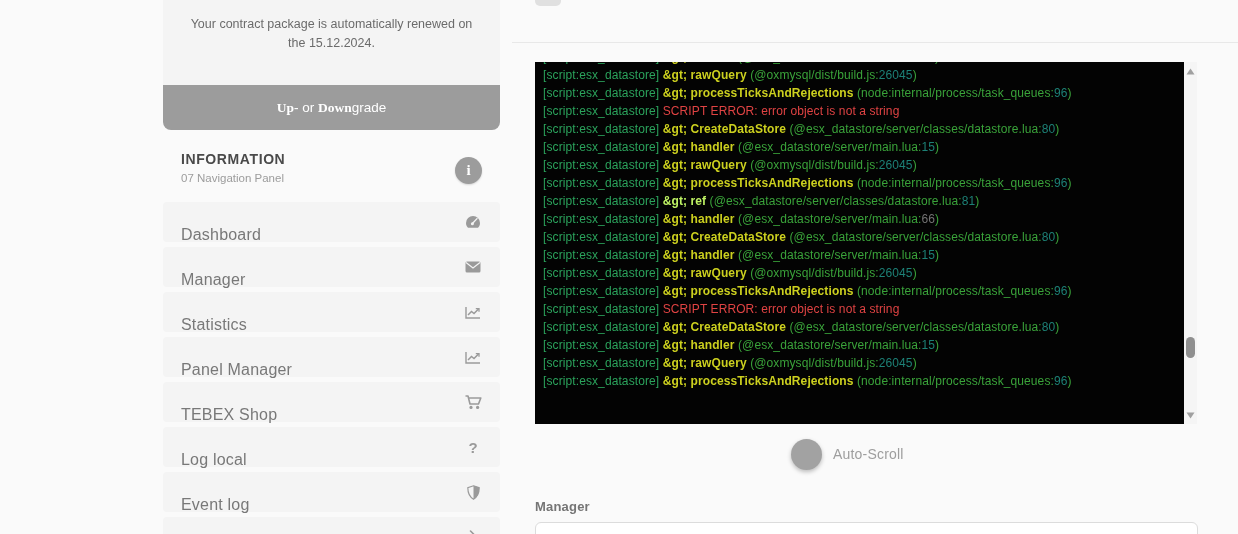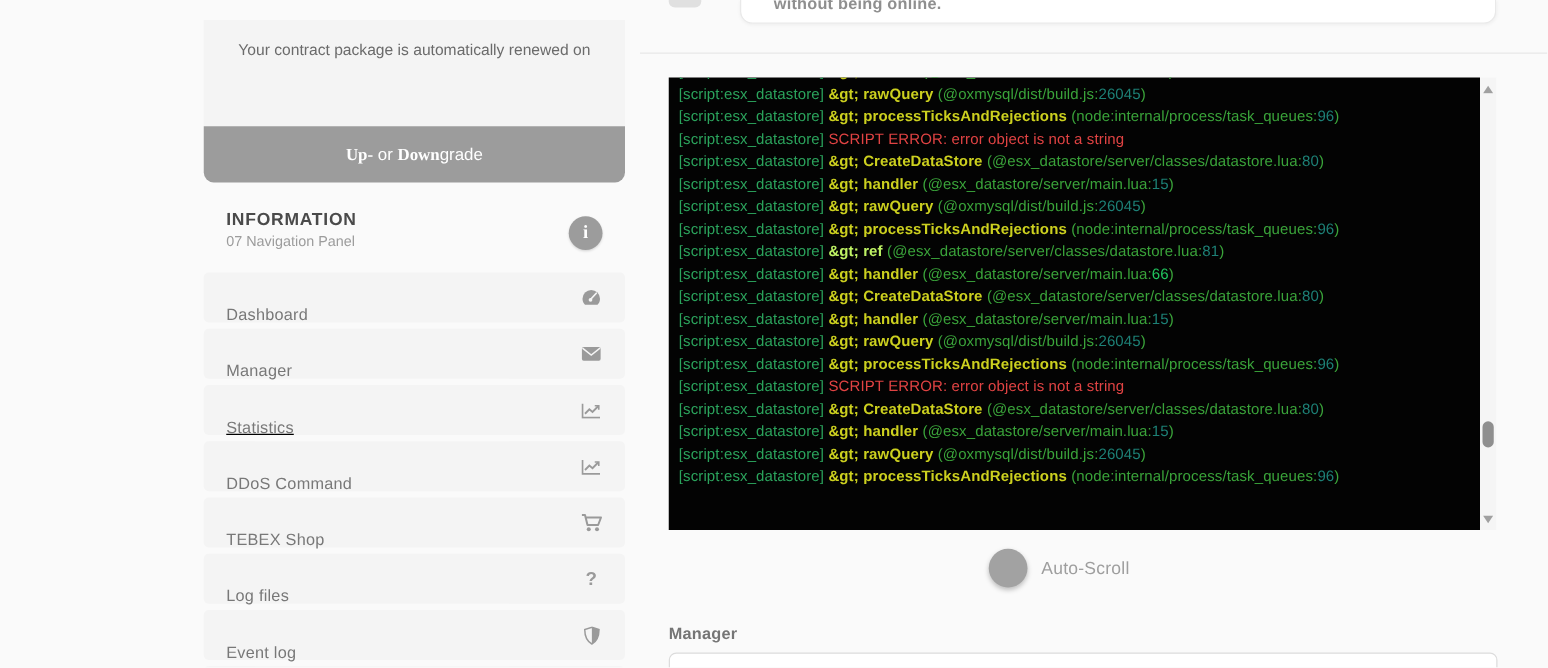--- a/index.html
+++ b/index.html
@@ -1,31 +1,31 @@
 <!DOCTYPE html>
 <html><head>
 <meta charset="utf-8">
 <style>
   * { margin:0; padding:0; box-sizing:border-box; }
   html,body { width:1238px; height:534px; overflow:hidden; }
   body { font-family:"Liberation Sans", sans-serif; background:#fafafa; position:relative; }
   #app { position:absolute; inset:0; width:1238px; height:534px; background:#fafafa; overflow:hidden; }
 
   
-  .sidebar { position:absolute; left:163px; top:16px; width:337px; height:450px; }
+  .sidebar { position:absolute; left:163px; top:0; width:337px; height:450px; }
   .contract-card { position:absolute; left:0; top:0; width:337px; height:85px; background:#f4f4f4; text-align:center; padding-top:15px; }
   .contract-card p { font-size:12.5px; color:#6b6b6b; line-height:19px; }
   .upgrade-btn { position:absolute; left:0; top:85px; width:337px; height:45px; background:#9c9c9c; border:none; border-radius:0 0 8px 8px; color:#fff; font-size:13.5px; font-family:inherit; cursor:pointer; line-height:45px; text-align:center; }
   .upgrade-btn b { font-weight:700;font-family:Liberation Serif, serif; }
   .info-head { position:absolute; left:18px; top:151px; }
   .info-title { font-size:14px; font-weight:700; color:#4a4a4a; letter-spacing:.6px; }
   .info-sub { font-size:11.5px; color:#9c9c9c; margin-top:5px; }
   .info-circle { position:absolute; left:292px; top:157px; width:27px; height:27px; border-radius:50%; background:#9c9c9c; color:#fff; text-align:center; line-height:27px; font-size:15px; font-weight:700; font-family:"Liberation Serif", serif; box-shadow:0 1px 2px rgba(0,0,0,.15); }
   .nav-item { position:absolute; left:0; width:337px; height:40px; background:#f4f4f4; border-radius:4px; display:flex; align-items:center; cursor:pointer; }
-  .nav-label { font-size:13px; color:#787878; margin-left:18px; letter-spacing:.2px;margin-top:26px; }
+  .nav-label { font-size:16px; color:#787878; margin-left:18px; letter-spacing:.2px;margin-top:26px; }
   .nav-icon { position:absolute; right:18px; width:18px; height:18px; display:flex; align-items:center; justify-content:center; color:#9a9a9a; font-size:15px; font-weight:700; }
   .nav-icon svg { display:block; }
 
   
   .top-fragment { position:absolute; left:535px; top:0; width:26px; height:6px; background:#e0e0e0; border-radius:0 0 5px 5px; }
   .top-card { position:absolute; left:592px; top:0; width:605px; height:19px; background:#fff; border:1px solid #e9e9e9; border-top:none; border-radius:0 0 10px 10px; box-shadow:0 1px 3px rgba(0,0,0,.05); overflow:hidden; }
   .top-card span { position:absolute; left:26px; top:-5px; font-size:13px; font-weight:700; color:#8f8f8f; letter-spacing:.2px; white-space:nowrap; }
   .section-divider { position:absolute; left:512px; top:42px; width:726px; height:1px; background:#e8e8e8; }
 
   .console-wrap { position:absolute; left:535px; top:62px; width:662px; height:362px; display:flex; }
@@ -47,20 +47,21 @@
   .command-input { position:absolute; left:535px; top:522px; width:663px; height:40px; background:#fff; border:1px solid #dcdcdc; border-radius:6px; font-family:inherit; font-size:13px; color:#555; padding:0 12px; outline:none; }
 </style>
 </head>
 <body>
 
 <div id="app">
 
   <div class="sidebar">
     <div class="contract-card">
       <p>Your contract package is automatically renewed on</p>
+      <p>the 15.12.2024.</p>
     </div>
     <button class="upgrade-btn"><b>Up-</b><span> or </span><b>Down</b><span>grade</span></button>
 
     <div class="info-head">
       <div class="info-title">INFORMATION</div>
       <div class="info-sub">07 Navigation Panel</div>
     </div>
     <div class="info-circle">i</div>
 
     <div id="sidebar-nav">
@@ -76,52 +77,52 @@
         </div>
         <div class="nav-item" style="top: 247px;">
           <span class="nav-label">Manager</span>
           <span class="nav-icon">
             <svg width="16" height="12" viewBox="0 0 16 12">
               <rect x="0.5" y="0.5" width="15" height="11" rx="1.5" fill="#9a9a9a"></rect>
               <path d="M1 1.5 L8 7 L15 1.5" stroke="#f4f4f4" stroke-width="1.2" fill="none"></path>
             </svg>
           </span>
         </div>
-        <div class="nav-item" style="top: 292px; text-decoration: underline;">
+        <div class="nav-item" style="top: 292px;">
           <span class="nav-label">Statistics</span>
           <span class="nav-icon">
             <svg width="16" height="13" viewBox="0 0 16 13">
               <path d="M1 1 V12 H15" stroke="#9a9a9a" stroke-width="1.4" fill="none"></path>
               <path d="M3 9 L6.5 5.5 L9 7.5 L13.5 3" stroke="#9a9a9a" stroke-width="1.5" fill="none"></path>
               <path d="M10.8 2.6 H14 V5.8" stroke="#9a9a9a" stroke-width="1.3" fill="none"></path>
             </svg>
           </span>
         </div>
         <div class="nav-item" style="top: 337px;">
-          <span class="nav-label">DDoS Command</span>
+          <span class="nav-label">Panel Manager</span>
           <span class="nav-icon">
             <svg width="16" height="13" viewBox="0 0 16 13">
               <path d="M1 1 V12 H15" stroke="#9a9a9a" stroke-width="1.4" fill="none"></path>
               <path d="M3 9 L6.5 5.5 L9 7.5 L13.5 3" stroke="#9a9a9a" stroke-width="1.5" fill="none"></path>
               <path d="M10.8 2.6 H14 V5.8" stroke="#9a9a9a" stroke-width="1.3" fill="none"></path>
             </svg>
           </span>
         </div>
         <div class="nav-item" style="top: 382px;">
           <span class="nav-label">TEBEX Shop</span>
           <span class="nav-icon">
             <svg width="17" height="15" viewBox="0 0 17 15">
               <path d="M0.5 1 H3 L5 9 H13.5 L15.8 3 H4" stroke="#9a9a9a" stroke-width="1.6" fill="none" stroke-linejoin="round"></path>
               <circle cx="6" cy="12.4" r="1.6" fill="#9a9a9a"></circle>
               <circle cx="12.6" cy="12.4" r="1.6" fill="#9a9a9a"></circle>
             </svg>
           </span>
         </div>
         <div class="nav-item" style="top: 427px;">
-          <span class="nav-label">Log files</span>
+          <span class="nav-label">Log local</span>
           <span class="nav-icon">
             <span style="font-size:15px;font-weight:700;color:#9a9a9a;">?</span>
           </span>
         </div>
         <div class="nav-item" style="top: 472px;">
           <span class="nav-label">Event log</span>
           <span class="nav-icon">
             <svg width="13" height="15" viewBox="0 0 13 15">
               <path d="M6.5 0.8 L12.2 2.6 C12.2 8 10.5 12 6.5 14.2 C2.5 12 0.8 8 0.8 2.6 Z" fill="none" stroke="#9a9a9a" stroke-width="1.2"></path>
               <path d="M6.5 0.8 L12.2 2.6 C12.2 8 10.5 12 6.5 14.2 Z" fill="#9a9a9a"></path>
@@ -133,38 +134,35 @@
           <span class="nav-icon">
             <svg width="9" height="14" viewBox="0 0 9 14">
               <path d="M1.5 1 L7.5 7 L1.5 13" stroke="#9a9a9a" stroke-width="1.6" fill="none" stroke-linecap="round"></path>
             </svg>
           </span>
         </div>
       </div>
   </div>
 
   <div class="top-fragment"></div>
-  <div class="top-card">
-    <span>without being online.</span>
-  </div>
   <div class="section-divider"></div>
 
   <div class="console-wrap">
     <div class="console-black">
       <div class="console-inner" id="console-inner">
           <div class="cline"><span class="c-pfx" style="color: rgb(43, 163, 92);">[script:esx_datastore]</span> <span class="c-fn" style="color: rgb(204, 208, 31);">&amp;gt; handler</span> <span style="color: rgb(58, 163, 58);">(@esx_datastore/server/main.lua:</span><span style="color: rgb(29, 128, 118);">15</span><span style="color: rgb(58, 163, 58);">)</span></div>
           <div class="cline"><span class="c-pfx" style="color: rgb(43, 163, 92);">[script:esx_datastore]</span> <span class="c-fn" style="color: rgb(204, 208, 31);">&amp;gt; rawQuery</span> <span style="color: rgb(58, 163, 58);">(@oxmysql/dist/build.js:</span><span style="color: rgb(29, 128, 118);">26045</span><span style="color: rgb(58, 163, 58);">)</span></div>
           <div class="cline"><span class="c-pfx" style="color: rgb(43, 163, 92);">[script:esx_datastore]</span> <span class="c-fn" style="color: rgb(204, 208, 31);">&amp;gt; processTicksAndRejections</span> <span style="color: rgb(58, 163, 58);">(node:internal/process/task_queues:</span><span style="color: rgb(29, 128, 118);">96</span><span style="color: rgb(58, 163, 58);">)</span></div>
           <div class="cline"><span class="c-pfx" style="color: rgb(43, 163, 92);">[script:esx_datastore]</span> <span style="color: rgb(224, 67, 67);">SCRIPT ERROR: error object is not a string</span></div>
           <div class="cline"><span class="c-pfx" style="color: rgb(43, 163, 92);">[script:esx_datastore]</span> <span class="c-fn" style="color: rgb(204, 208, 31);">&amp;gt; CreateDataStore</span> <span style="color: rgb(58, 163, 58);">(@esx_datastore/server/classes/datastore.lua:</span><span style="color: rgb(29, 128, 118);">80</span><span style="color: rgb(58, 163, 58);">)</span></div>
           <div class="cline"><span class="c-pfx" style="color: rgb(43, 163, 92);">[script:esx_datastore]</span> <span class="c-fn" style="color: rgb(204, 208, 31);">&amp;gt; handler</span> <span style="color: rgb(58, 163, 58);">(@esx_datastore/server/main.lua:</span><span style="color: rgb(29, 128, 118);">15</span><span style="color: rgb(58, 163, 58);">)</span></div>
           <div class="cline"><span class="c-pfx" style="color: rgb(43, 163, 92);">[script:esx_datastore]</span> <span class="c-fn" style="color: rgb(204, 208, 31);">&amp;gt; rawQuery</span> <span style="color: rgb(58, 163, 58);">(@oxmysql/dist/build.js:</span><span style="color: rgb(29, 128, 118);">26045</span><span style="color: rgb(58, 163, 58);">)</span></div>
           <div class="cline"><span class="c-pfx" style="color: rgb(43, 163, 92);">[script:esx_datastore]</span> <span class="c-fn" style="color: rgb(204, 208, 31);">&amp;gt; processTicksAndRejections</span> <span style="color: rgb(58, 163, 58);">(node:internal/process/task_queues:</span><span style="color: rgb(29, 128, 118);">96</span><span style="color: rgb(58, 163, 58);">)</span></div>
           <div class="cline"><span class="c-pfx" style="color: rgb(43, 163, 92);">[script:esx_datastore]</span> <span class="c-fn" style="color: #bef264;">&amp;gt; ref</span> <span style="color: rgb(58, 163, 58);">(@esx_datastore/server/classes/datastore.lua:</span><span style="color: rgb(29, 128, 118);">81</span><span style="color: rgb(58, 163, 58);">)</span></div>
-          <div class="cline"><span class="c-pfx" style="color: rgb(43, 163, 92);">[script:esx_datastore]</span> <span class="c-fn" style="color: rgb(204, 208, 31);">&amp;gt; handler</span> <span style="color: rgb(58, 163, 58);">(@esx_datastore/server/main.lua:</span><span style="color: #22c55e;">66</span><span style="color: rgb(58, 163, 58);">)</span></div>
+          <div class="cline"><span class="c-pfx" style="color: rgb(43, 163, 92);">[script:esx_datastore]</span> <span class="c-fn" style="color: rgb(204, 208, 31);">&amp;gt; handler</span> <span style="color: rgb(58, 163, 58);">(@esx_datastore/server/main.lua:</span><span style="color: #737373;">66</span><span style="color: rgb(58, 163, 58);">)</span></div>
           <div class="cline"><span class="c-pfx" style="color: rgb(43, 163, 92);">[script:esx_datastore]</span> <span class="c-fn" style="color: rgb(204, 208, 31);">&amp;gt; CreateDataStore</span> <span style="color: rgb(58, 163, 58);">(@esx_datastore/server/classes/datastore.lua:</span><span style="color: rgb(29, 128, 118);">80</span><span style="color: rgb(58, 163, 58);">)</span></div>
           <div class="cline"><span class="c-pfx" style="color: rgb(43, 163, 92);">[script:esx_datastore]</span> <span class="c-fn" style="color: rgb(204, 208, 31);">&amp;gt; handler</span> <span style="color: rgb(58, 163, 58);">(@esx_datastore/server/main.lua:</span><span style="color: rgb(29, 128, 118);">15</span><span style="color: rgb(58, 163, 58);">)</span></div>
           <div class="cline"><span class="c-pfx" style="color: rgb(43, 163, 92);">[script:esx_datastore]</span> <span class="c-fn" style="color: rgb(204, 208, 31);">&amp;gt; rawQuery</span> <span style="color: rgb(58, 163, 58);">(@oxmysql/dist/build.js:</span><span style="color: rgb(29, 128, 118);">26045</span><span style="color: rgb(58, 163, 58);">)</span></div>
           <div class="cline"><span class="c-pfx" style="color: rgb(43, 163, 92);">[script:esx_datastore]</span> <span class="c-fn" style="color: rgb(204, 208, 31);">&amp;gt; processTicksAndRejections</span> <span style="color: rgb(58, 163, 58);">(node:internal/process/task_queues:</span><span style="color: rgb(29, 128, 118);">96</span><span style="color: rgb(58, 163, 58);">)</span></div>
           <div class="cline"><span class="c-pfx" style="color: rgb(43, 163, 92);">[script:esx_datastore]</span> <span style="color: rgb(224, 67, 67);">SCRIPT ERROR: error object is not a string</span></div>
           <div class="cline"><span class="c-pfx" style="color: rgb(43, 163, 92);">[script:esx_datastore]</span> <span class="c-fn" style="color: rgb(204, 208, 31);">&amp;gt; CreateDataStore</span> <span style="color: rgb(58, 163, 58);">(@esx_datastore/server/classes/datastore.lua:</span><span style="color: rgb(29, 128, 118);">80</span><span style="color: rgb(58, 163, 58);">)</span></div>
           <div class="cline"><span class="c-pfx" style="color: rgb(43, 163, 92);">[script:esx_datastore]</span> <span class="c-fn" style="color: rgb(204, 208, 31);">&amp;gt; handler</span> <span style="color: rgb(58, 163, 58);">(@esx_datastore/server/main.lua:</span><span style="color: rgb(29, 128, 118);">15</span><span style="color: rgb(58, 163, 58);">)</span></div>
           <div class="cline"><span class="c-pfx" style="color: rgb(43, 163, 92);">[script:esx_datastore]</span> <span class="c-fn" style="color: rgb(204, 208, 31);">&amp;gt; rawQuery</span> <span style="color: rgb(58, 163, 58);">(@oxmysql/dist/build.js:</span><span style="color: rgb(29, 128, 118);">26045</span><span style="color: rgb(58, 163, 58);">)</span></div>
           <div class="cline"><span class="c-pfx" style="color: rgb(43, 163, 92);">[script:esx_datastore]</span> <span class="c-fn" style="color: rgb(204, 208, 31);">&amp;gt; processTicksAndRejections</span> <span style="color: rgb(58, 163, 58);">(node:internal/process/task_queues:</span><span style="color: rgb(29, 128, 118);">96</span><span style="color: rgb(58, 163, 58);">)</span></div>
         </div>

